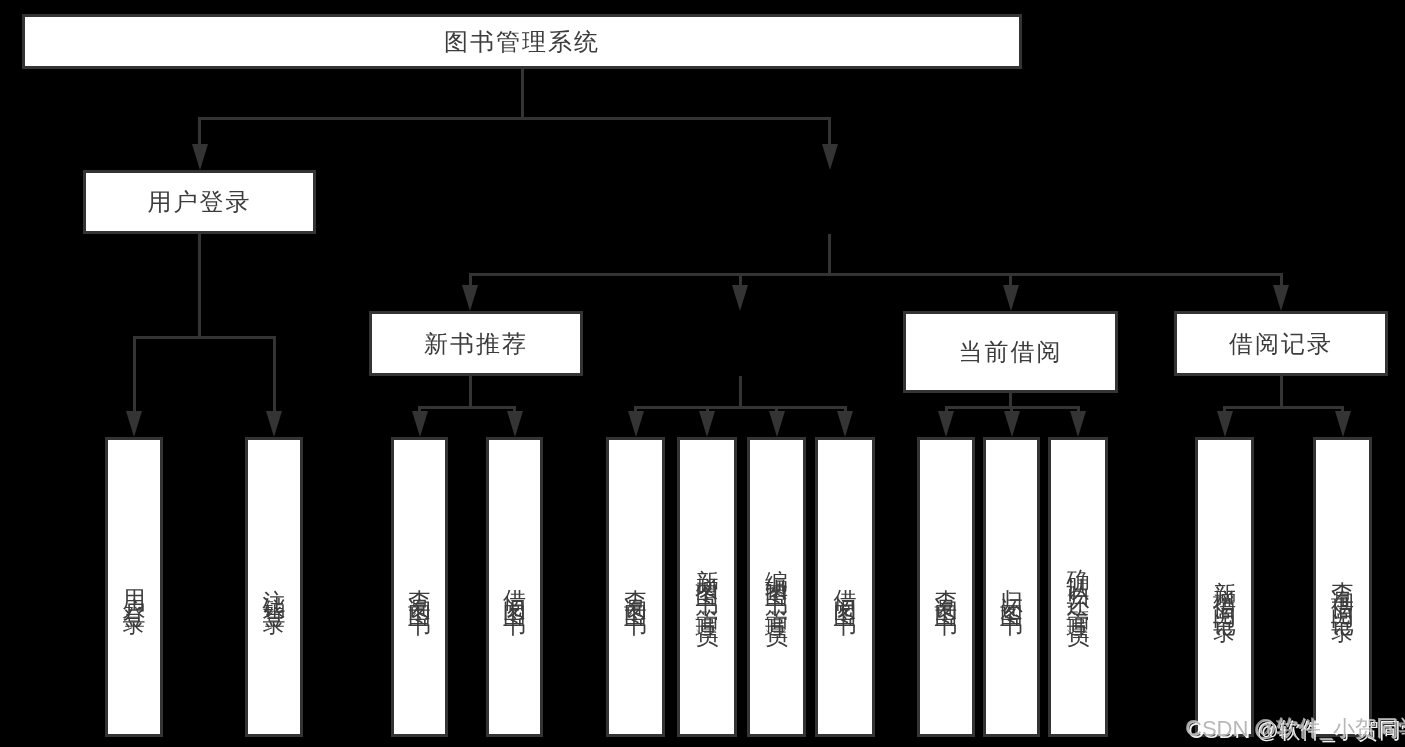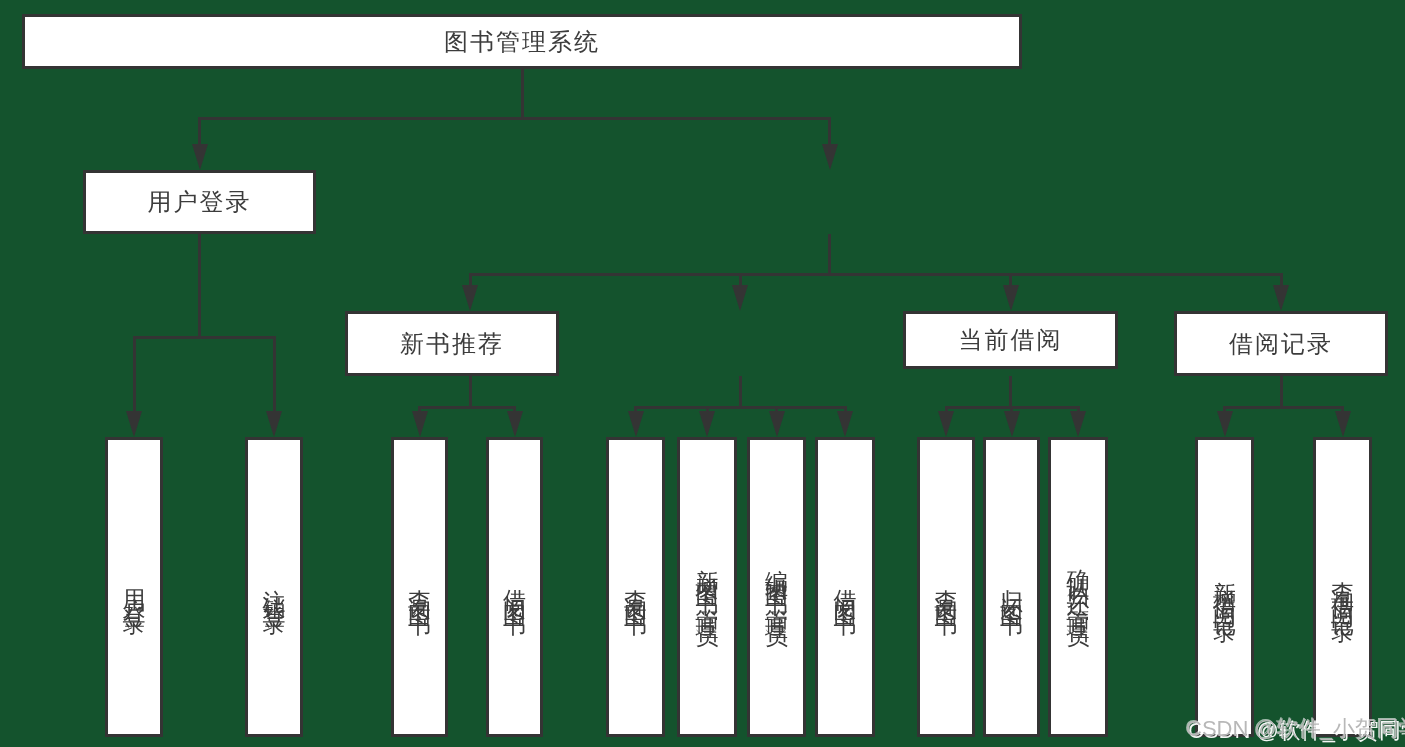--- a/index.html
+++ b/index.html
@@ -1,20 +1,20 @@
 <!DOCTYPE html>
 <html><head>
 <meta charset="utf-8">
 <style>
   html, body { margin:0; padding:0; background:#ffffff; }
   .canvas {
     position: relative;
     width: 1405px;
     height: 747px;
-    background: #14532d;
+    background: #000000;
     font-family: "Liberation Sans", "DejaVu Sans", sans-serif;
     overflow: hidden;
   }
   .node {
     position: absolute;
     box-sizing: border-box;
     background: #ffffff;
     border: 3px solid #343434;
     display: flex;
     align-items: center;
@@ -116,24 +116,24 @@
     </div>
 
   <div class="node h" style="left:22px; top:14px; width:1000px; height:55px;">
     <span class="label">图书管理系统</span>
   </div>
 
   <div class="node h" style="left:83px; top:170px; width:233px; height:64px;">
     <span class="label">用户登录</span>
   </div>
 
-  <div class="node h" style="left:345px; top:311px; width:214px; height:65px;">
+  <div class="node h" style="left:369px; top:311px; width:214px; height:65px;">
     <span class="label">新书推荐</span>
   </div>
-  <div class="node h" style="left:903px; top:311px; width:215px; height:58px;">
+  <div class="node h" style="left:903px; top:311px; width:215px; height:82px;">
     <span class="label">当前借阅</span>
   </div>
   <div class="node h" style="left:1174px; top:311px; width:214px; height:65px;">
     <span class="label">借阅记录</span>
   </div>
 
   <div class="node v" style="left:105px; top:437px; width:58px; height:300px;">
     <span class="label">用户登录</span>
   </div>
   <div class="node v" style="left:245px; top:437px; width:58px; height:300px;">

